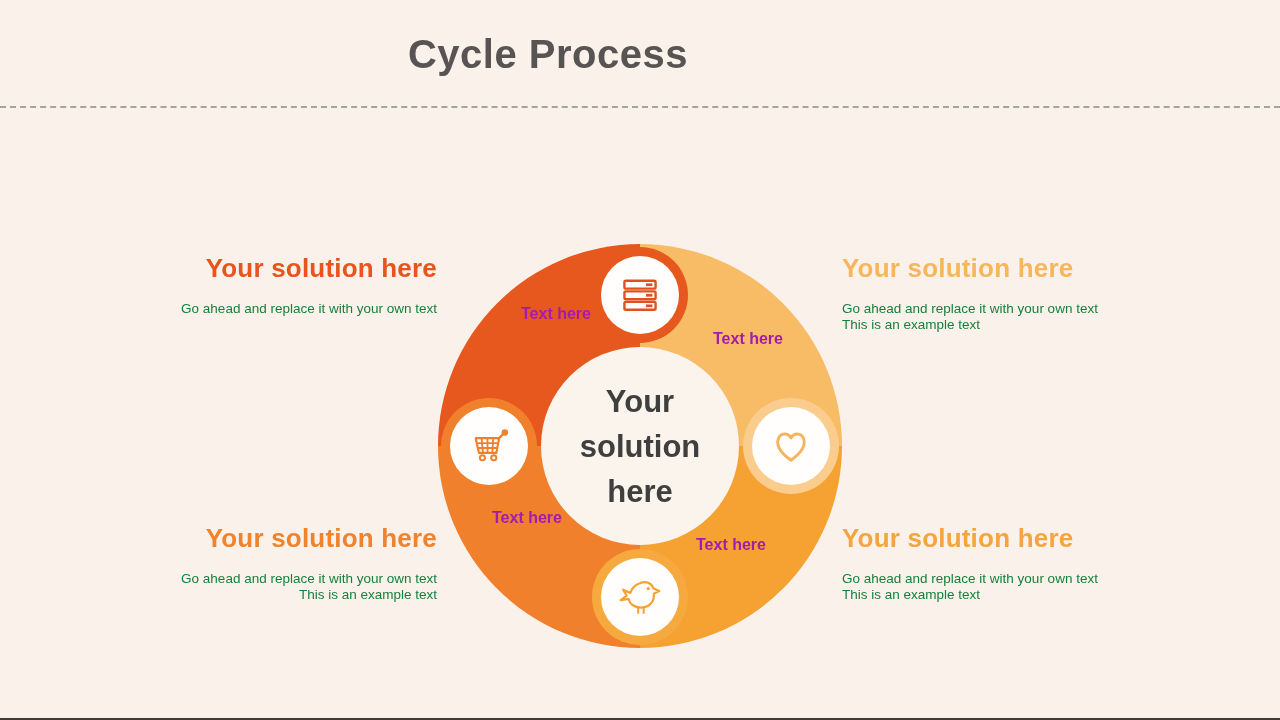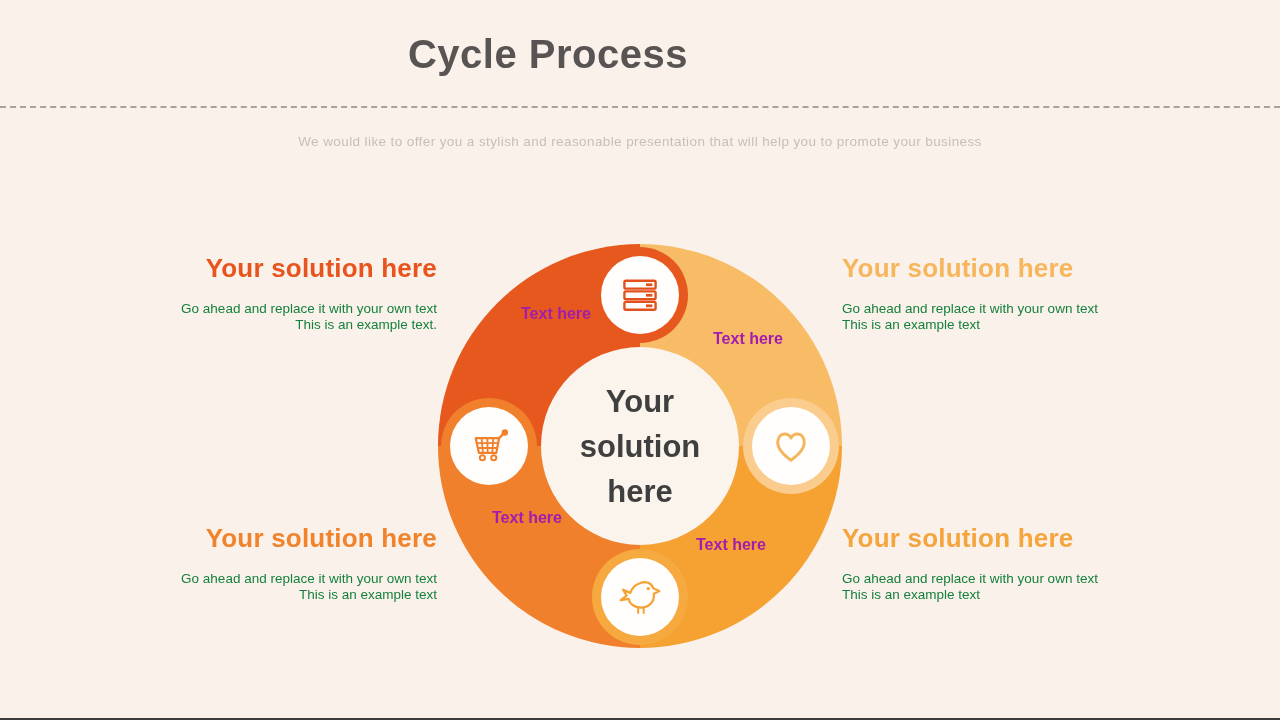--- a/index.html
+++ b/index.html
@@ -81,27 +81,25 @@
     background: #3C3C3C;
   }
 </style>
 </head>
 <body>
 
 <div class="stage">
 
   <h1 class="title">Cycle Process</h1>
   <div class="divider"></div>
-  <div class="subtitle">We would like to offer you a stylish and reasonable presentation that will help you to promote your business</div>
 
   <div class="callout tl">
     <h2>Your solution here</h2>
     <div class="body">
       <div>Go ahead and replace it with your own text</div>
-      <div>This is an example text.</div>
     </div>
   </div>
 
   <div class="callout tr">
     <h2>Your solution here</h2>
     <div class="body">
       <div>Go ahead and replace it with your own text</div>
       <div>This is an example text</div>
     </div>
   </div>

